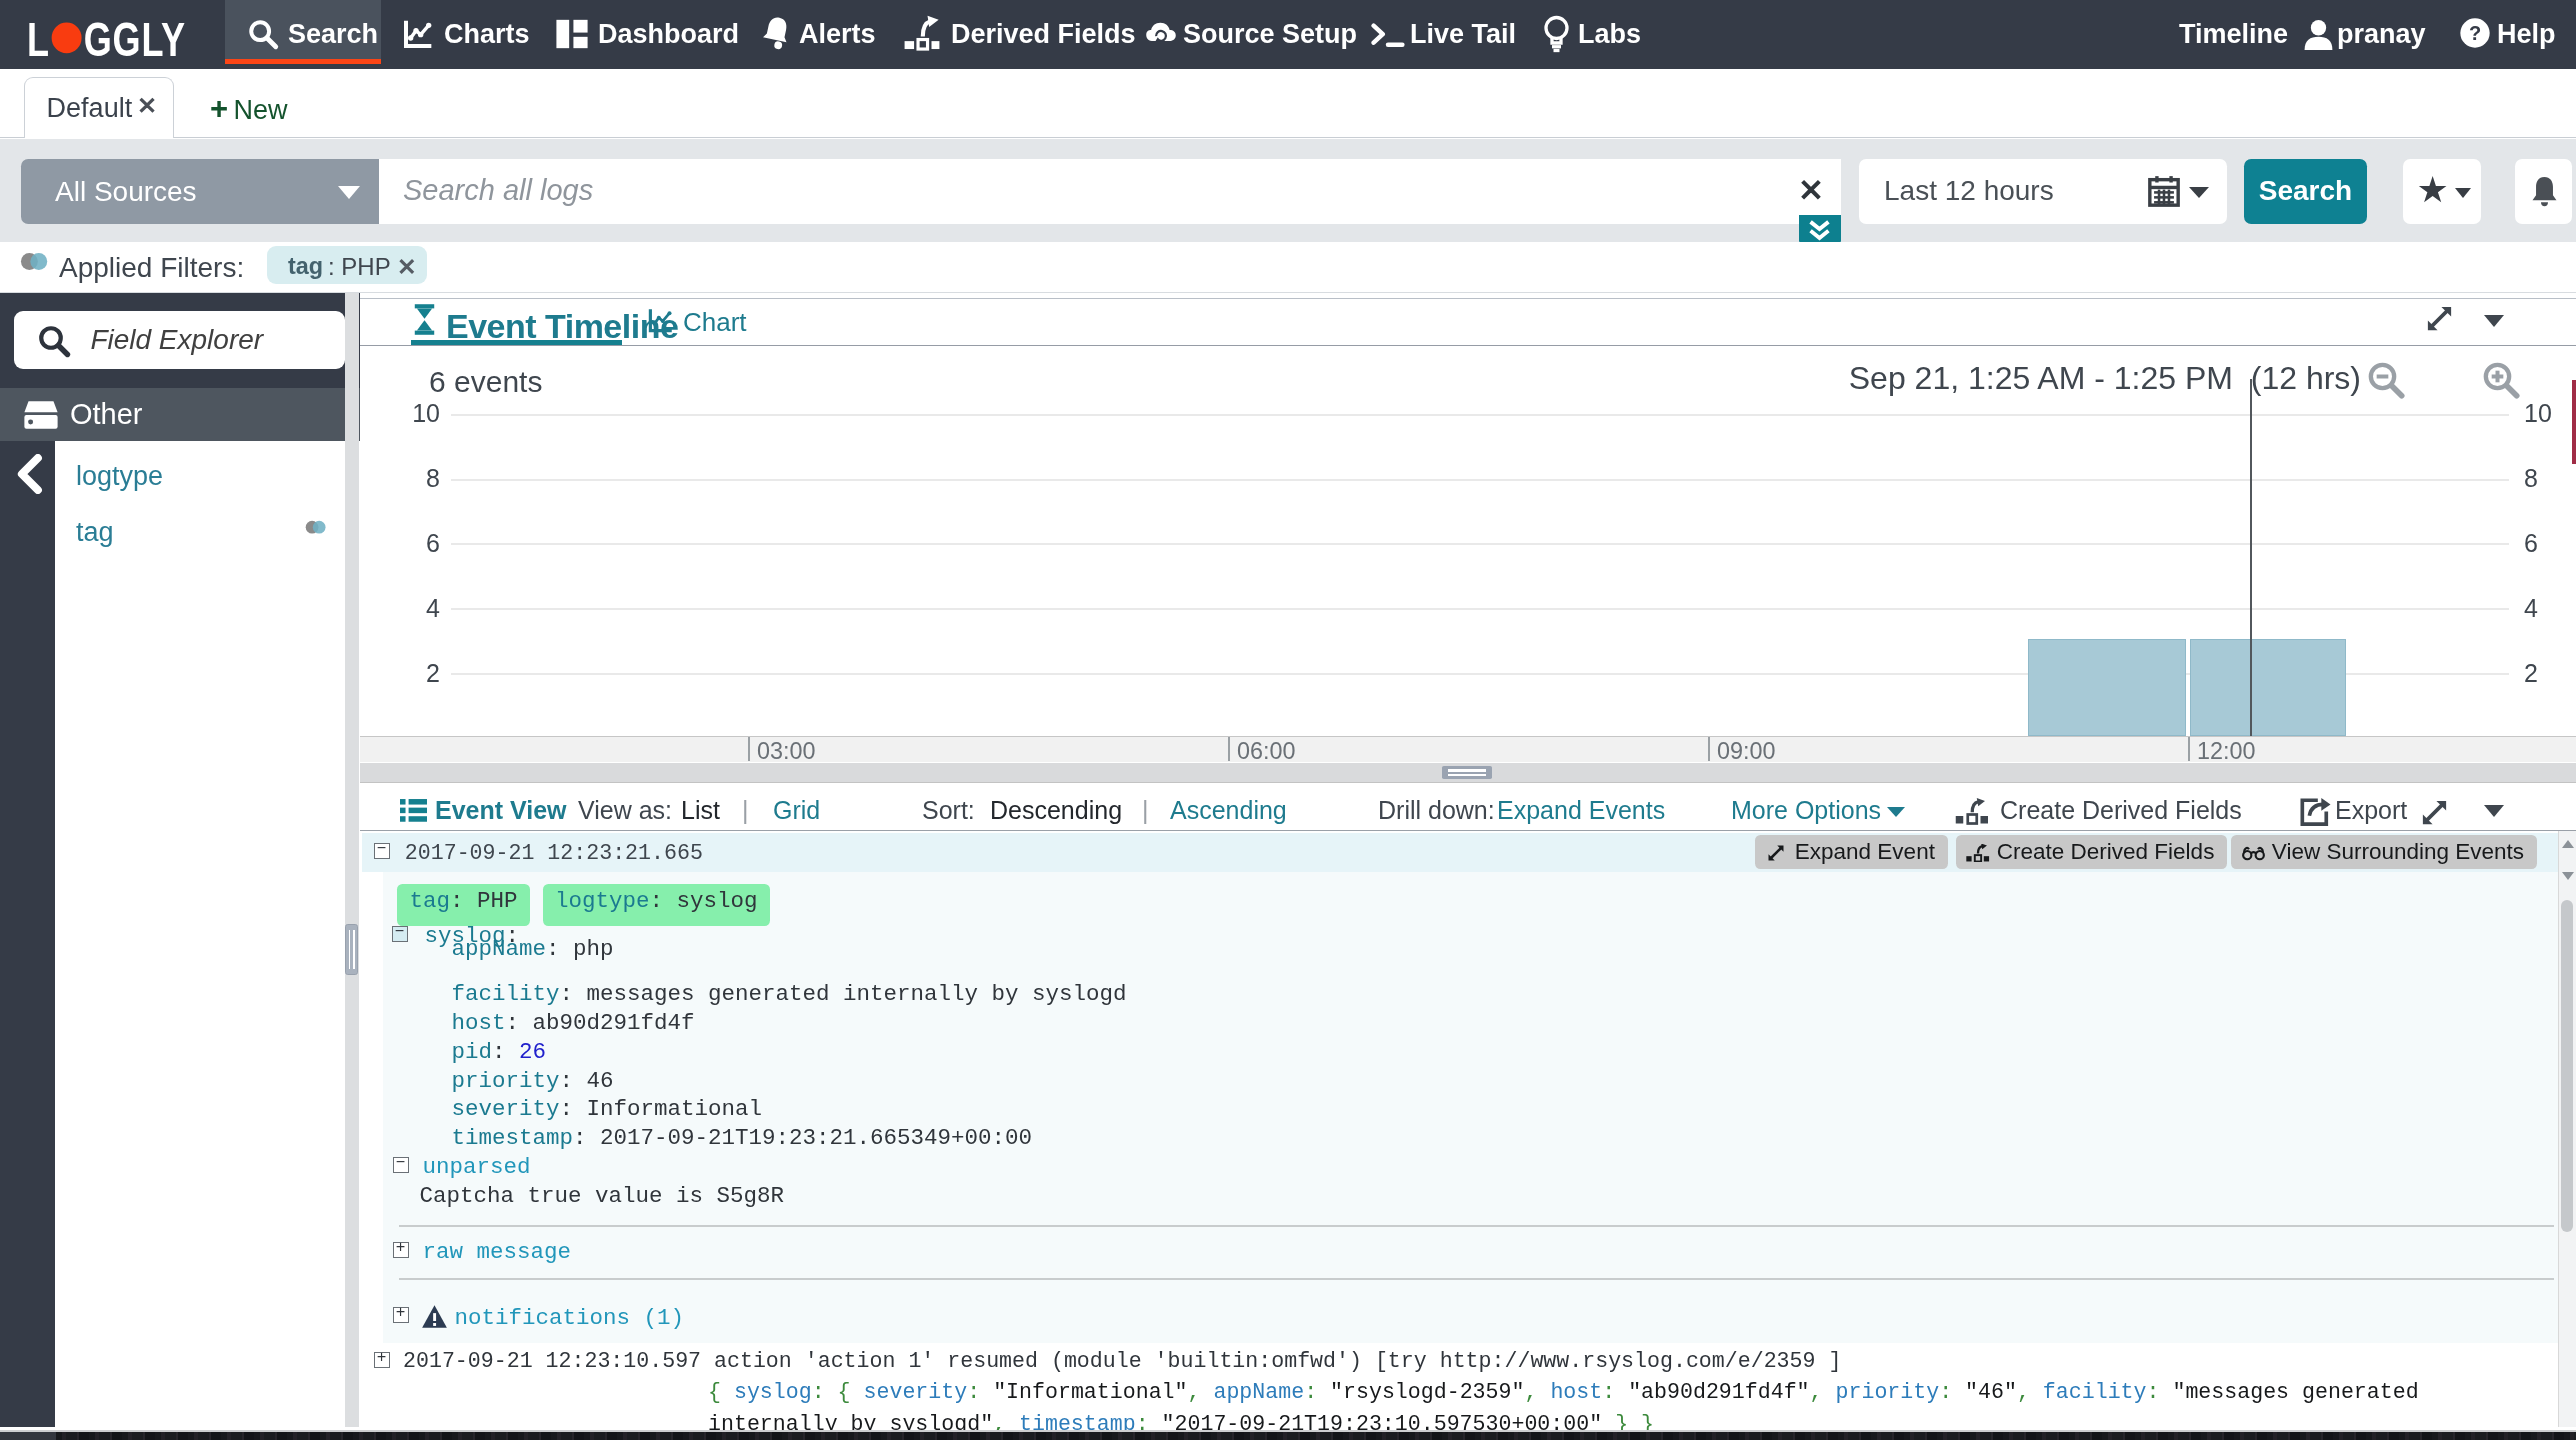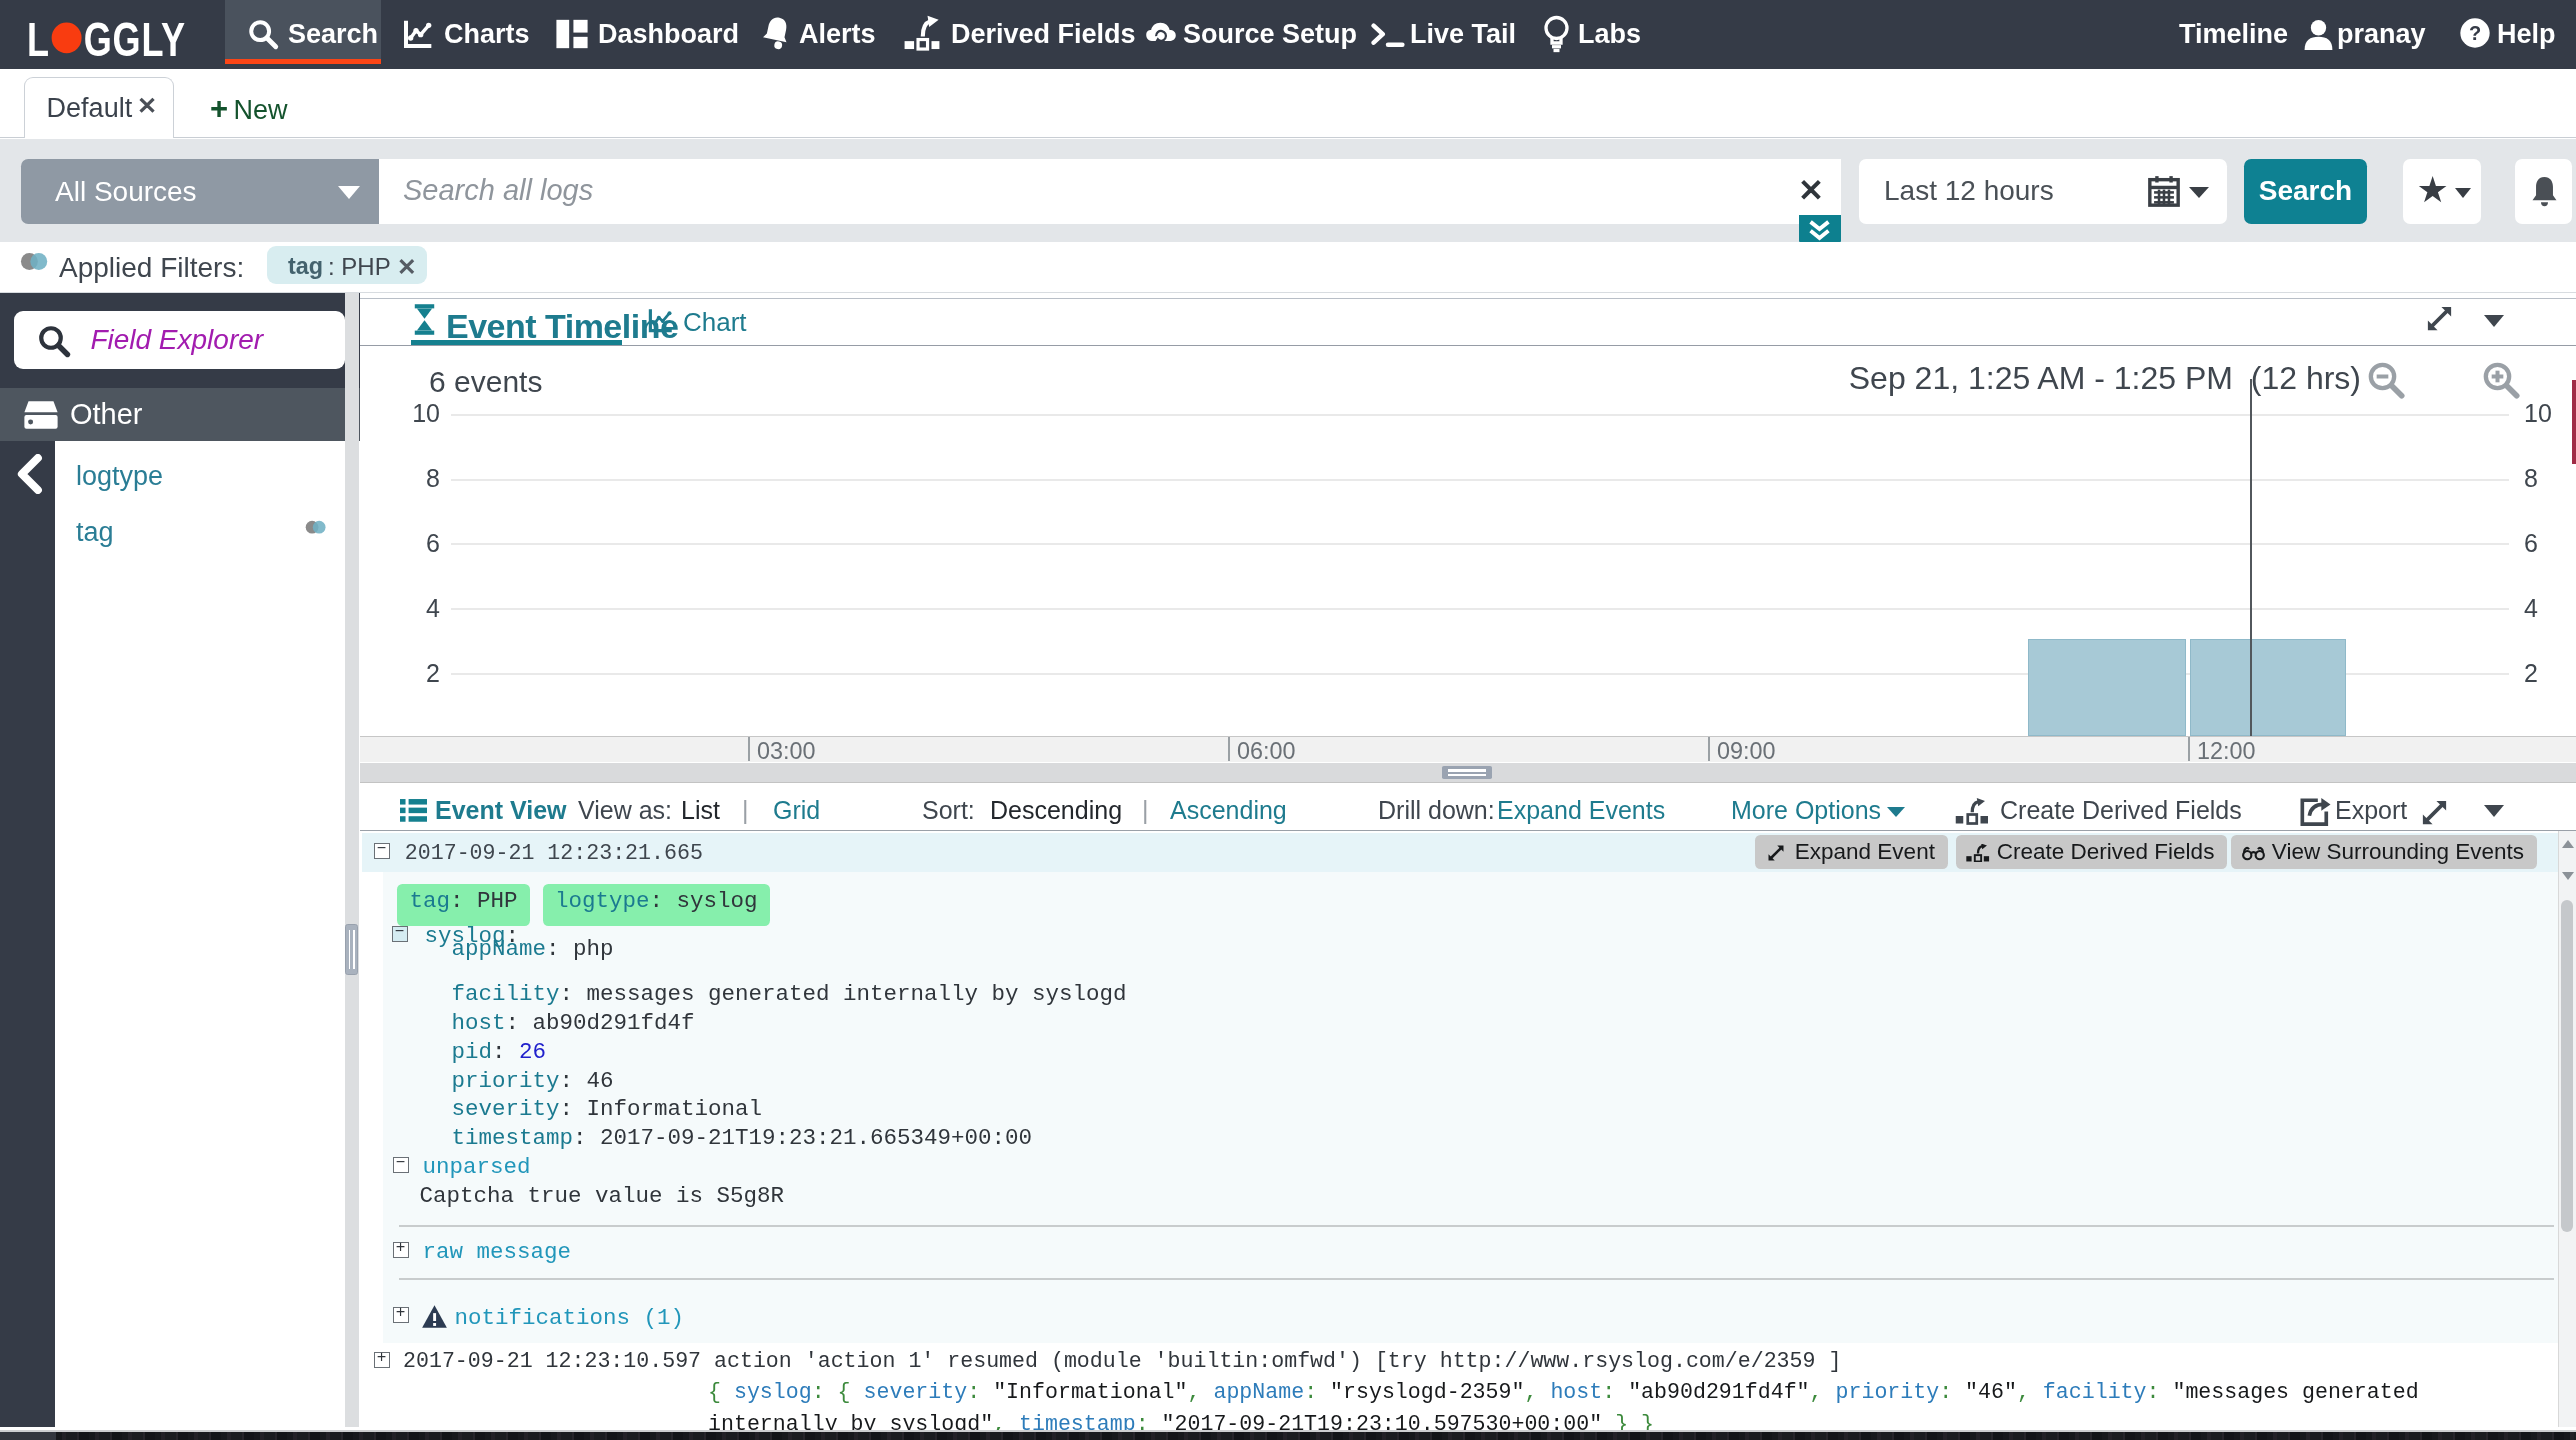--- a/index.html
+++ b/index.html
@@ -41,21 +41,21 @@
 #filters { position:absolute; left:0; top:242px; width:2576px; height:51px; background:#fff; border-bottom:1.8px solid #d8dce0; }
 #filters .lbl { position:absolute; left:59px; top:10px; font-size:28px; color:#3f464e; }
 #fpill { position:absolute; left:267px; top:3.6px; width:160px; height:38px; background:#d8edf0; border-radius:9px; font-size:26px; }
 #fpill .k { position:absolute; left:21px; top:7.2px; color:#43626d; font-weight:700; font-size:23.4px; }
 #fpill .v { position:absolute; left:61px; top:7.2px; color:#3f464e; font-size:24px; }
 #fpill .x { position:absolute; left:130px; top:7.2px; color:#565c64; font-weight:700; font-size:23.4px; }
 
 #main { position:absolute; left:0; top:293px; width:2576px; height:1134px; background:#fff; }
 #fe-box { position:absolute; left:0; top:0; width:360px; height:95px; background:#353b47; }
 #fe-input { position:absolute; left:14.4px; top:18px; width:331px; height:58px; background:#fff; border-radius:9px; }
-#fe-input .ph { position:absolute; left:76px; top:12.6px; font-size:28px; font-style:italic; color:#a21caf; }
+#fe-input .ph { position:absolute; left:76px; top:12.6px; font-size:28px; font-style:italic; color:#404040; }
 #other { position:absolute; left:0; top:95px; width:360px; height:53px; background:#4e565f; color:#fff; font-size:29px; }
 #other .t { position:absolute; left:70px; top:10px; }
 #lstrip { position:absolute; left:0; top:148px; width:55px; height:986px; background:#353b47; }
 #wpanel { position:absolute; left:55px; top:148px; width:290px; height:986px; background:#fff; }
 #wpanel .lt { position:absolute; left:21px; top:20px; font-size:27px; color:#2a7d95; }
 #wpanel .tg { position:absolute; left:21px; top:76px; font-size:27px; color:#2a7d95; }
 #divcol { position:absolute; left:345px; top:0; width:14.4px; height:1134px; background:#dcdee0; }
 #grip { position:absolute; left:345px; top:631px; width:12.6px; height:51px; background:#a9b2be; border-radius:2.7px; border:0.9px solid #98a1ad; }
 #grip i { position:absolute; top:5.4px; width:1.8px; height:39px; background:#fff; }
 

